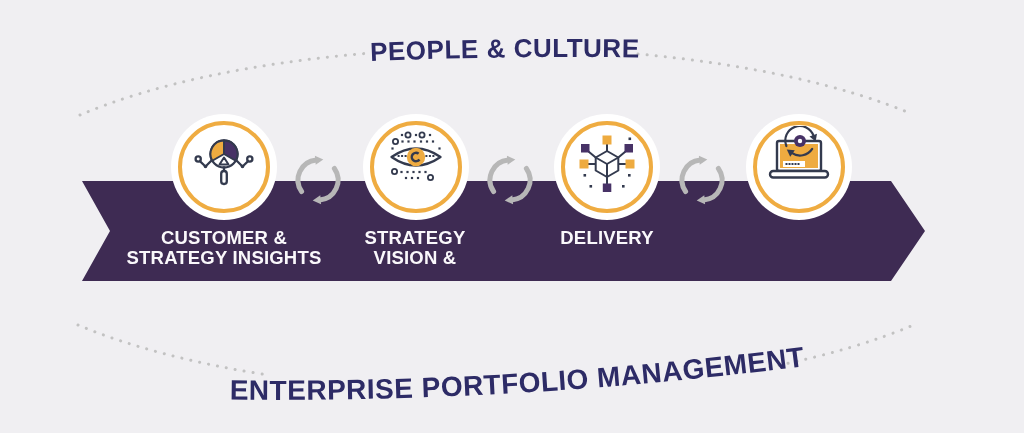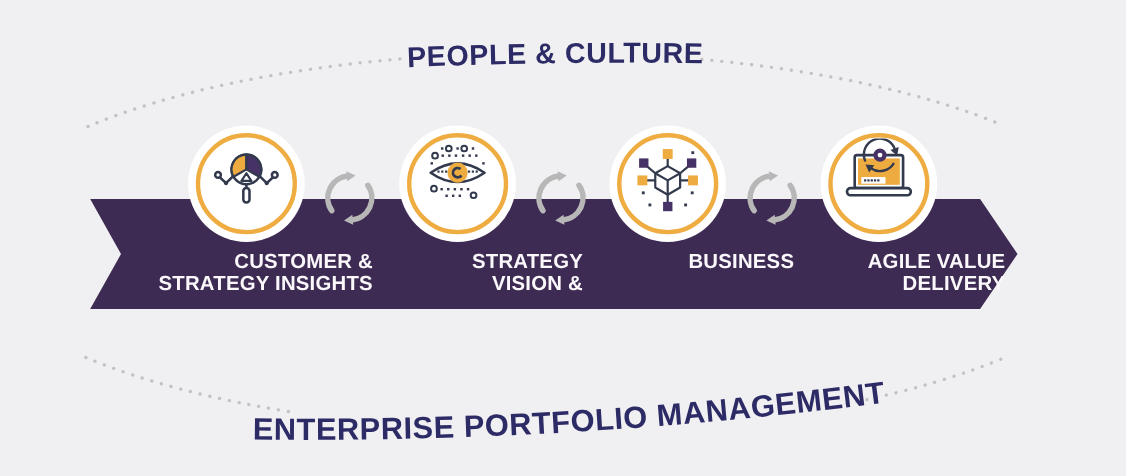--- a/index.html
+++ b/index.html
@@ -9,21 +9,21 @@
   .dotted-arc{fill:none;stroke:#C2C2C2;stroke-width:3;stroke-linecap:round;stroke-dasharray:0.1 9;}
   .curved-title{font-family:"Liberation Sans",sans-serif;font-weight:700;fill:#2D2B66;letter-spacing:0.5px;}
   .title-top{font-size:26px;}
   .title-bottom{font-size:28px;}
   .stage-circle{position:absolute;top:114px;width:106px;height:106px;background:#FFFFFF;border-radius:50%;}
   .stage-ring{position:absolute;left:7px;top:7px;width:84px;height:84px;border:4px solid #EFAC41;border-radius:50%;}
   .stage-icon{position:absolute;}
   .cycle{position:absolute;top:154px;width:52px;height:52px;}
   .cycle path{fill:none;stroke:#B7B7B7;stroke-width:5;stroke-linecap:round;}
   .cycle polygon{fill:#B7B7B7;}
-  .stage-label{position:absolute;top:228px;width:230px;text-align:right;color:#FAF8FB;
+  .stage-label{position:absolute;top:228px;width:230px;text-align:center;color:#FAF8FB;
     font-weight:700;font-size:18.5px;line-height:20px;letter-spacing:0.2px;white-space:nowrap;}
 </style>
 </head>
 <body>
 
 <div id="canvas">
 
   <svg id="base-svg" width="1024" height="433" viewBox="0 0 1024 433">
     <path class="dotted-arc" d="M 80 115 A 526 172 0 0 1 365 53.5"></path>
     <path class="dotted-arc" d="M 638 54 A 526 172 0 0 1 912 114"></path>
@@ -189,20 +189,16 @@
 
   <div class="stage-label" style="left:109px">
     <div>CUSTOMER &amp;</div>
     <div>STRATEGY INSIGHTS</div>
   </div>
   <div class="stage-label" style="left:300px">
     <div>STRATEGY</div>
     <div>VISION &amp;</div>
   </div>
   <div class="stage-label" style="left:492px">
-    <div>BUSINESS</div>
-  </div>
-  <div class="stage-label" style="left:684px">
-    <div>AGILE VALUE</div>
     <div>DELIVERY</div>
   </div>
 
 </div>
 
 </body></html>

